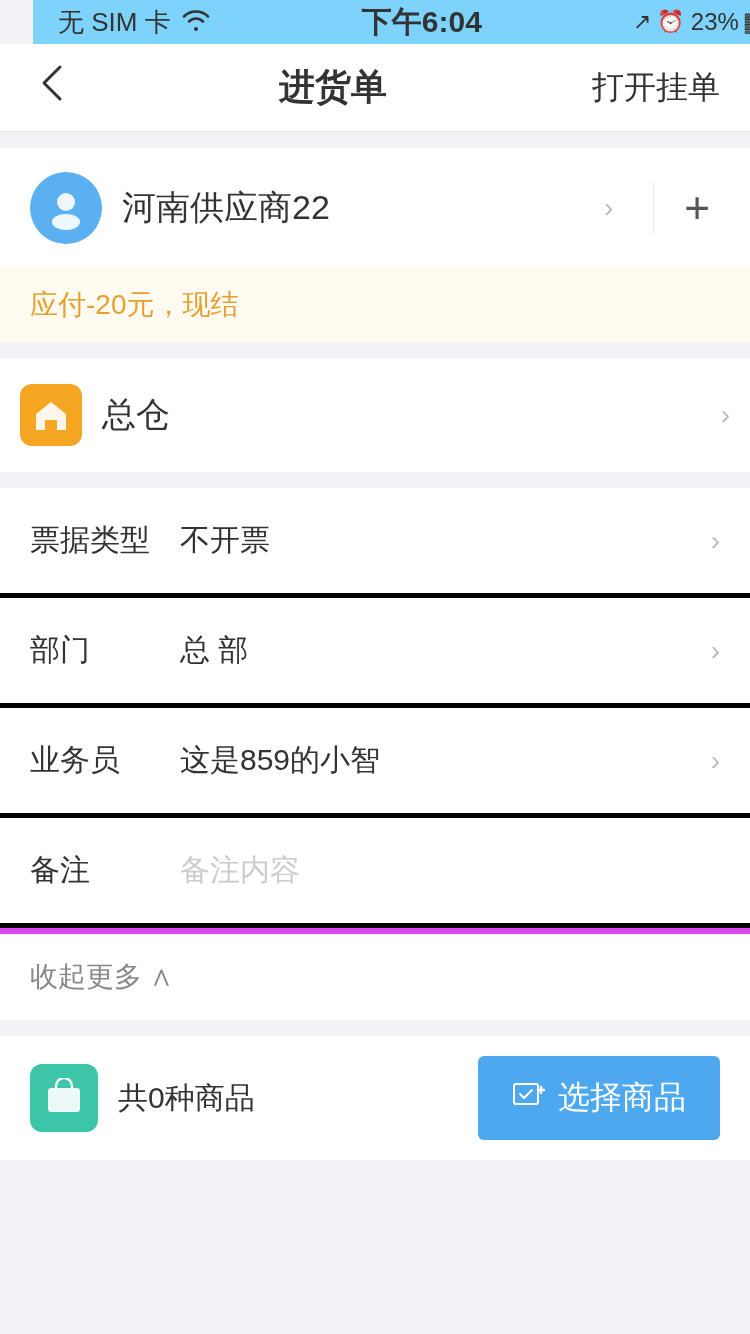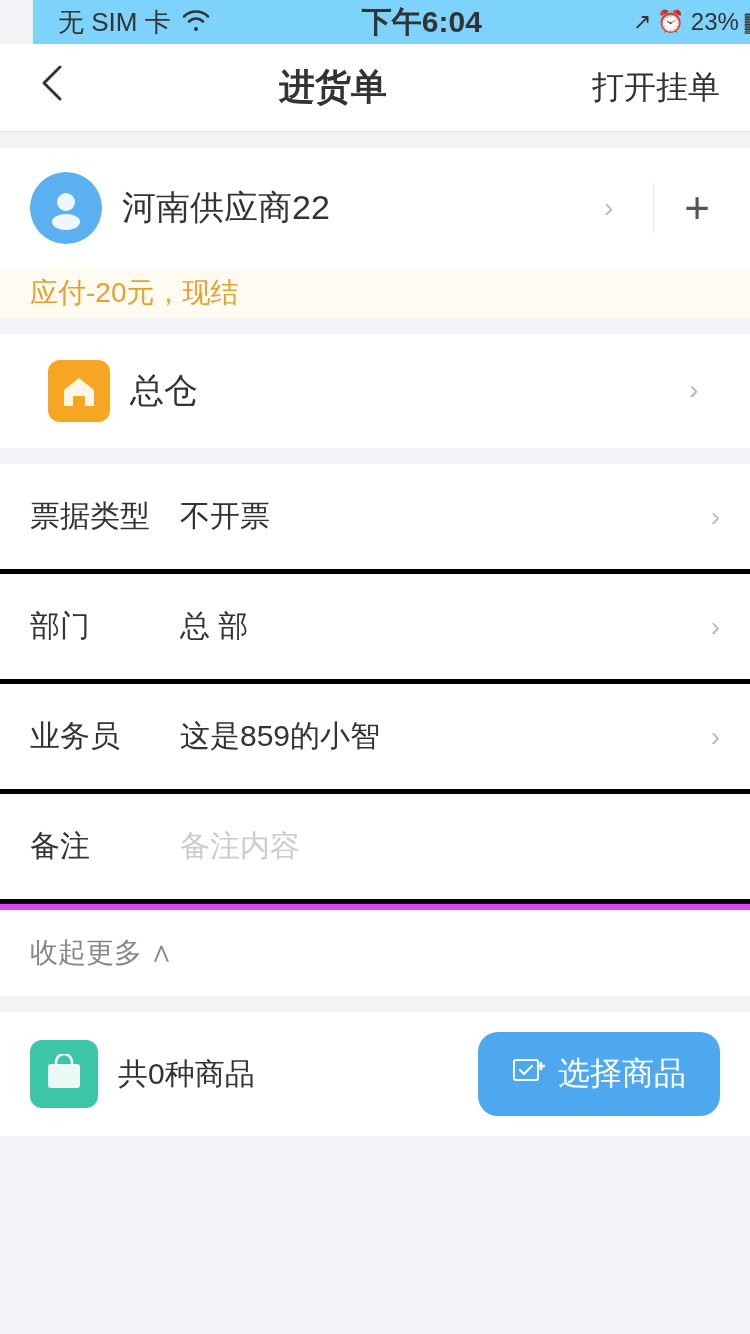--- a/index.html
+++ b/index.html
@@ -99,31 +99,30 @@
     }
     .plus-btn {
       font-size: 44px;
       color: #555;
       cursor: pointer;
       padding: 0 10px;
     }
     
     .notice-bar {
       background: #fffbf0;
-      padding: 6px 30px;
+      padding: 18px 30px;
       font-size: 28px;
       color: #e6a030;
     }
     
     .warehouse-row {
       background: #fff;
       display: flex;
       align-items: center;
-      padding: 26px 48px;
-      font-family: Liberation Mono, monospace;
+      padding: 26px 20px;
     }
     .warehouse-icon {
       width: 62px;
       height: 62px;
       border-radius: 12px;
       background: #f5a623;
       display: flex;
       align-items: center;
       justify-content: center;
       margin-right: 20px;
@@ -206,21 +205,21 @@
     .product-icon svg { width: 40px; height: 40px; }
     .product-count {
       flex: 1;
       font-size: 30px;
       color: #333;
     }
     .select-btn {
       background: #4da8f0;
       color: #fff;
       border: none;
-      border-radius: 20px;
+      border-radius: 6px;
       padding: 20px 34px;
       font-size: 32px;
       display: flex;
       align-items: center;
       gap: 12px;
       cursor: pointer;
       white-space: nowrap;
     }
     .select-btn-icon { font-size: 30px; }
     

